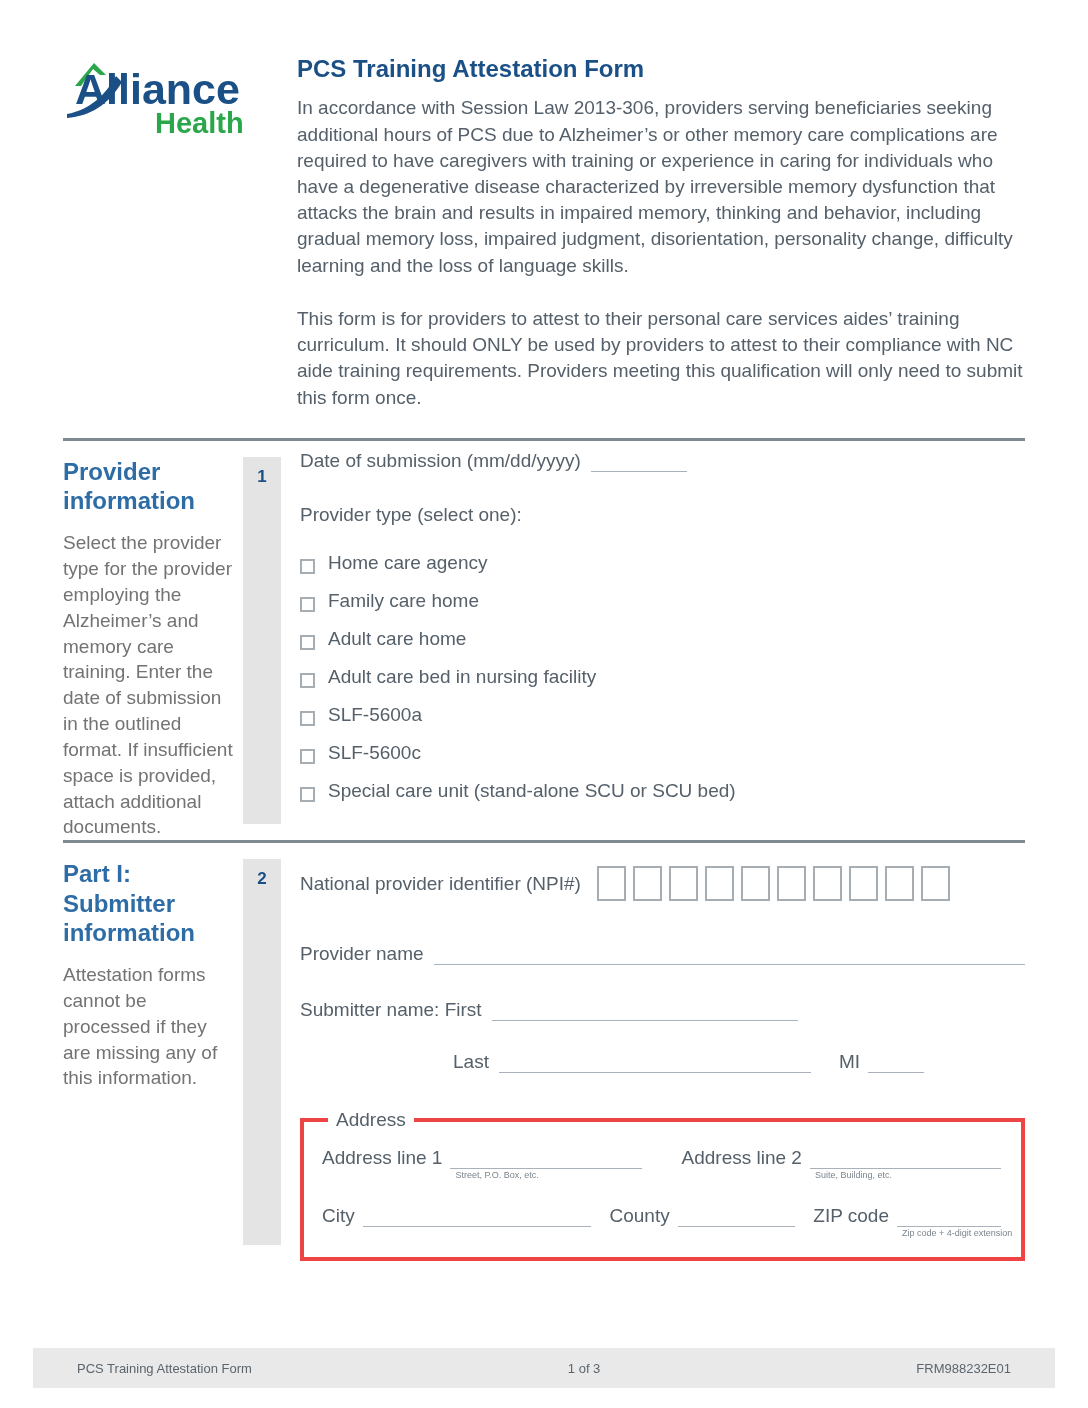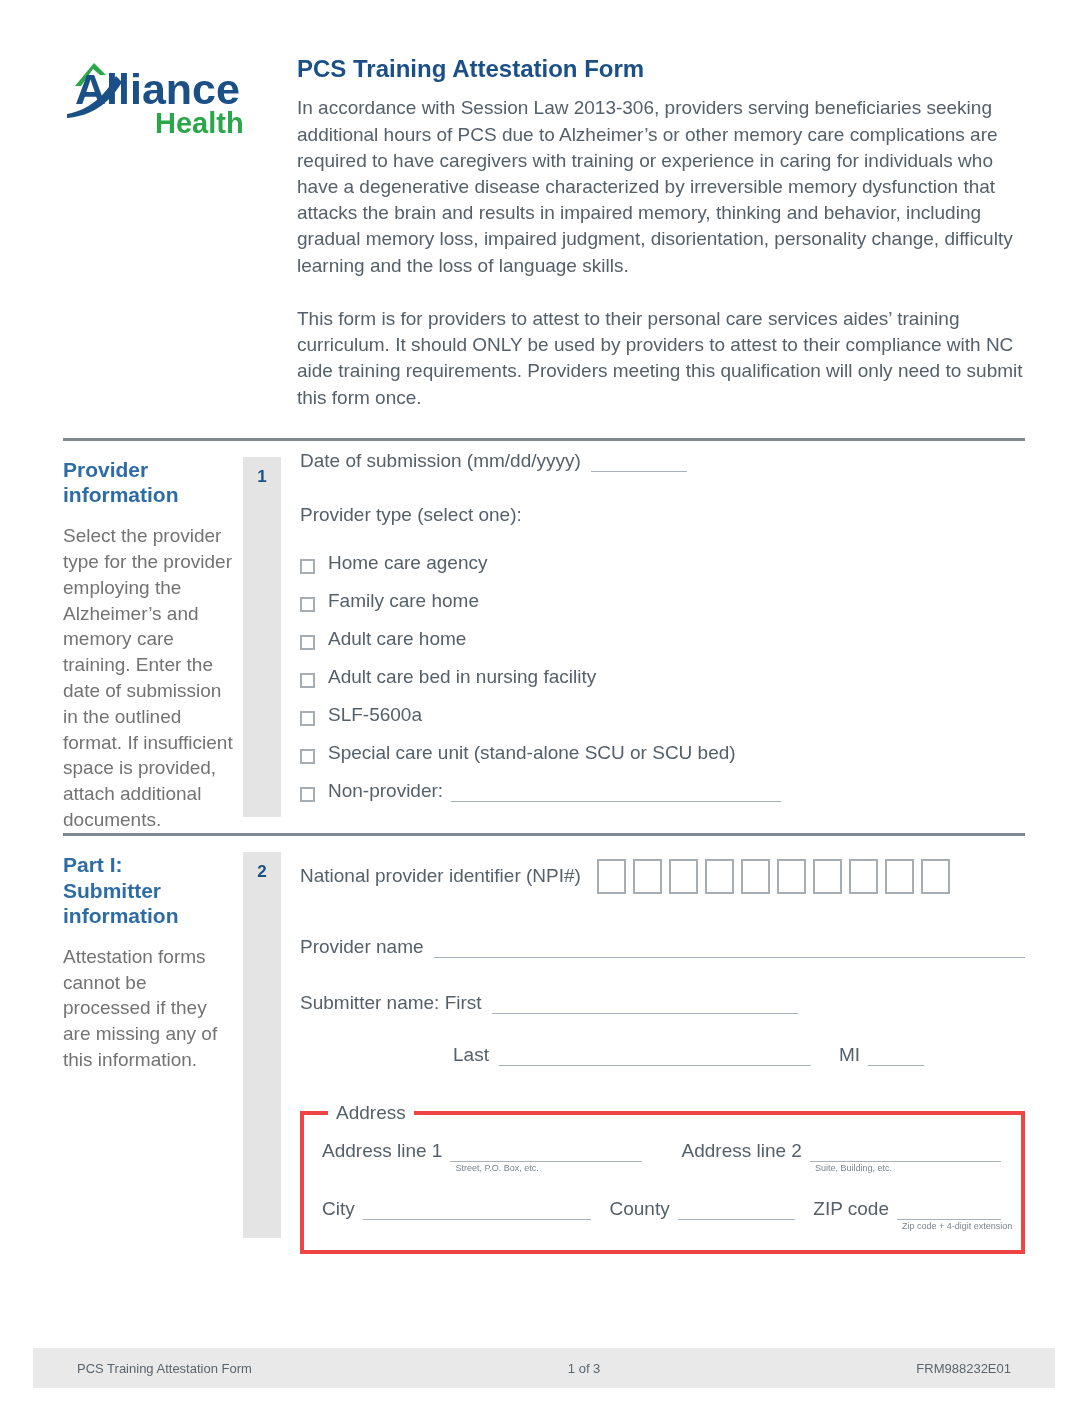--- a/index.html
+++ b/index.html
@@ -16,21 +16,21 @@
   .title-block { flex:1; min-width:0; }
   .doc-title { margin:0 0 13px 0; font-size:24px; line-height:1.1; font-weight:bold; color:#1b5087; }
   .para { margin:0 0 27px 0; font-size:19px; line-height:1.38; color:#55606a; }
 
   
   .divider { height:3px; background:#7e8990; margin:0 63px; }
 
   
   .section { display:flex; margin:0 63px; align-items:stretch; }
   .side { width:180px; flex:none; padding-top:16px; }
-  .side-title { margin:0 0 15px 0; font-size:21px; line-height:1.22; font-weight:bold; color:#2e6ca5; max-width:150px; }
+  .side-title { margin:0 0 15px 0; font-size:24px; line-height:1.22; font-weight:bold; color:#2e6ca5; max-width:150px; }
   .side-body { margin:0; font-size:19px; line-height:1.36; max-width:172px; color:#737373; }
   .numbar { width:38px; flex:none; background:#e4e4e4; margin:16px 0; padding-top:10px;
             text-align:center; font-size:17px; font-weight:bold; color:#1b5087; }
   .main { flex:1; min-width:0; padding:9px 0 0 19px; }
 
   .lbl { font-size:19px; color:#55606a; }
   .row { display:flex; align-items:flex-end; }
   .wline { border-bottom:1px solid #a9b2ba; height:20px; }
 
   
@@ -127,26 +127,25 @@
         <div class="opt">
           <span class="cb"></span>
           <span>Adult care bed in nursing facility</span>
         </div>
         <div class="opt">
           <span class="cb"></span>
           <span>SLF-5600a</span>
         </div>
         <div class="opt">
           <span class="cb"></span>
+          <span>SLF-5600c</span>
+        </div>
+        <div class="opt">
+          <span class="cb"></span>
           <span>Special care unit (stand-alone SCU or SCU bed)</span>
-        </div>
-        <div class="opt">
-          <span class="cb"></span>
-          <span>Non-provider:</span>
-          <span class="np-line"></span>
         </div>
       </div>
     </div>
   </div>
 
   <div class="divider"></div>
 
   <div class="section">
     <div class="side">
       <h2 class="side-title">Part I: Submitter information</h2>

